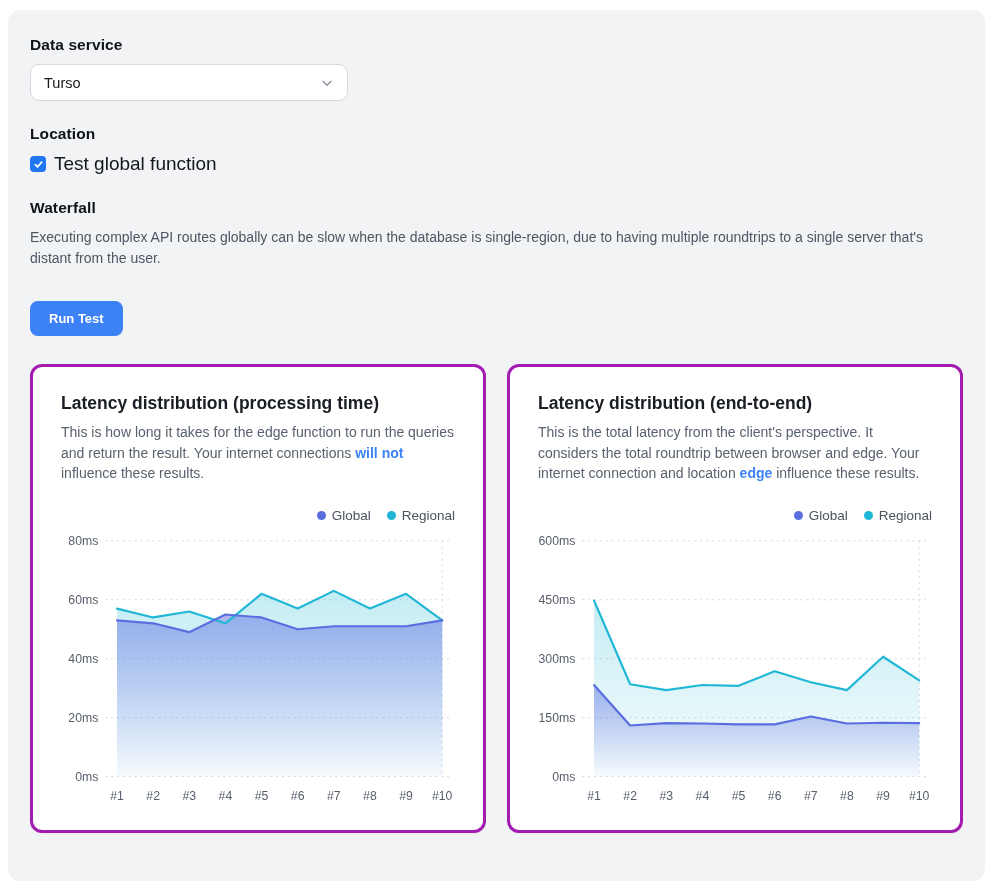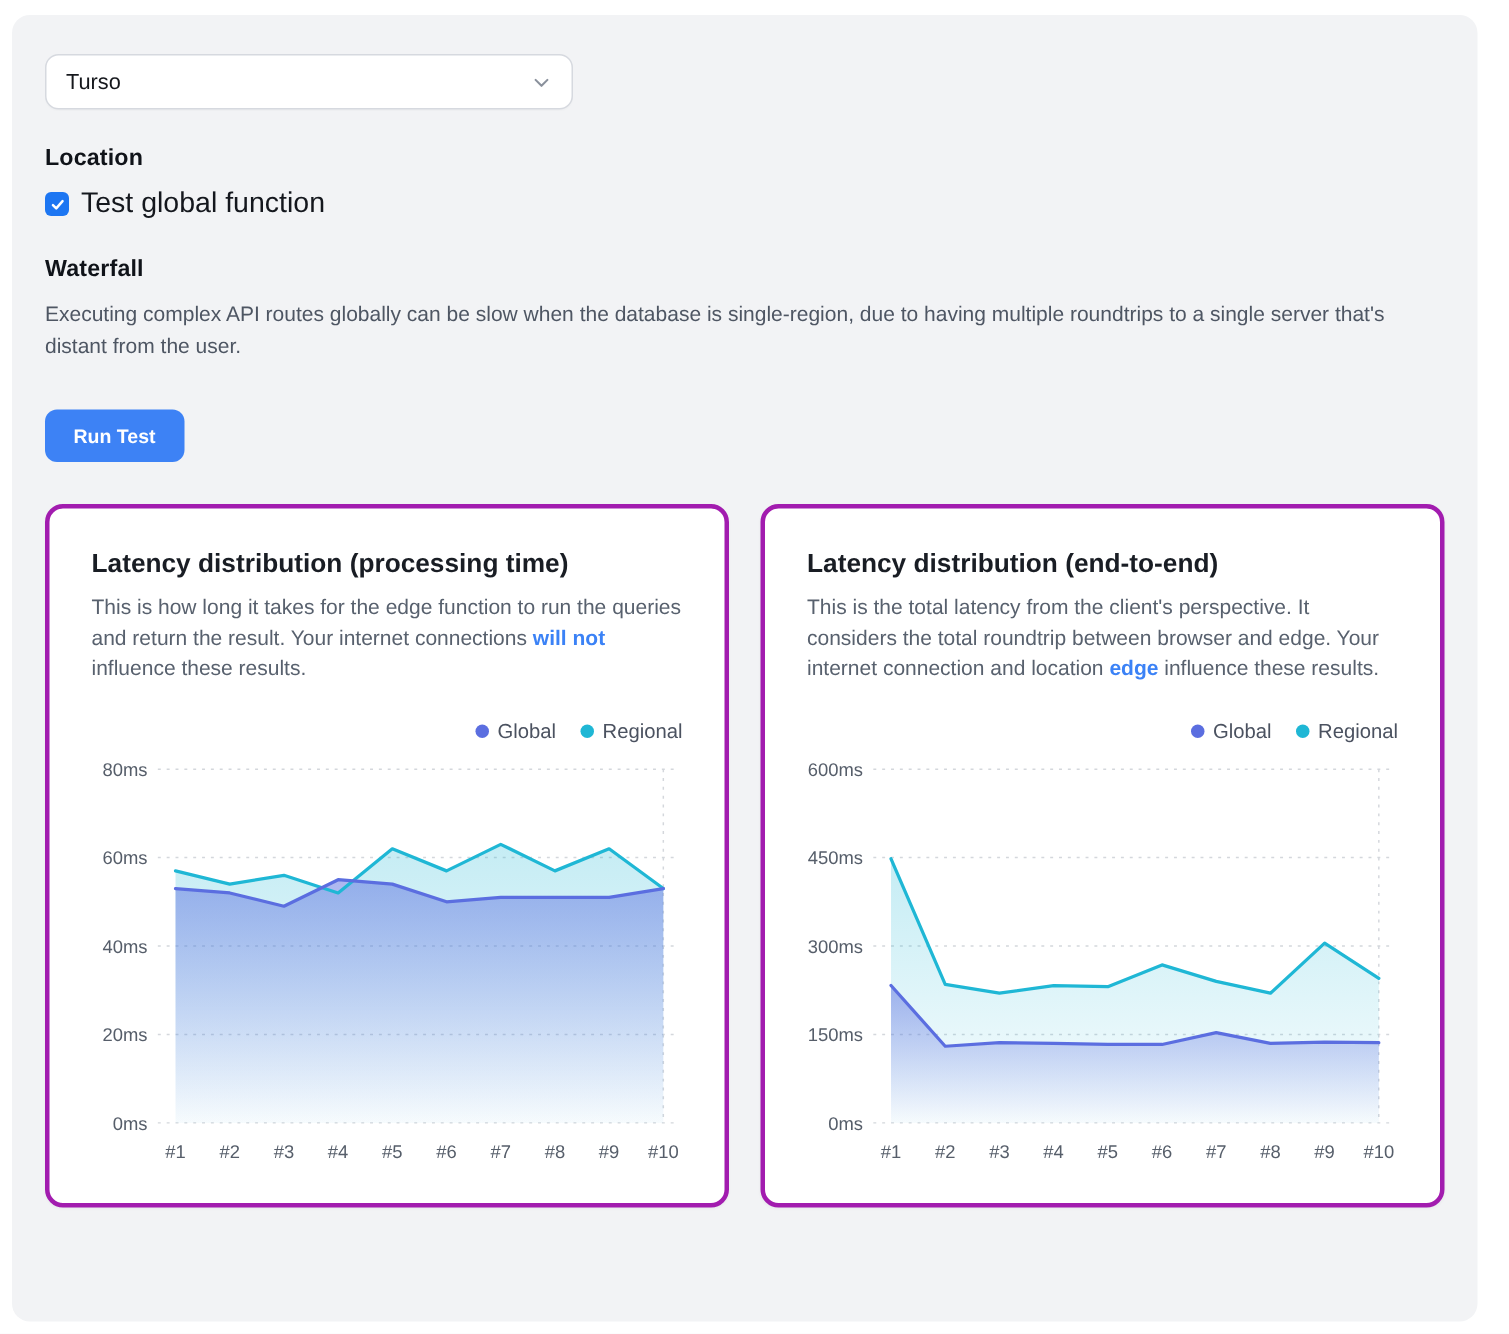--- a/index.html
+++ b/index.html
@@ -8,21 +8,21 @@
     margin: 10px 21px 8px 8px;
     background: #f2f3f5;
     border-radius: 12px;
     padding: 26px 22px 22px 22px;
     min-height: 871px;
   }
   .section { margin-bottom: 24px; }
   h3.sec-head { font-size: 15.5px; font-weight: 700; color: #101319; margin-bottom: 10px; letter-spacing: .1px; }
   
   .select {
-    width: 352px; height: 37px; background: #fff;
+    width: 318px; height: 37px; background: #fff;
     border: 1px solid #d6d9df; border-radius: 9px;
     display: flex; align-items: center; justify-content: space-between;
     padding: 0 13px; cursor: pointer;
     box-shadow: 0 1px 1px rgba(0,0,0,.02);
   }
   .select .val { font-size: 14.5px; color: #16181d; }
   .select svg { display: block; }
   
   p.desc { font-size: 14px; color: #4e5663; line-height: 1.5; margin-bottom: 9px; }
   code.chip {
@@ -63,20 +63,21 @@
   svg.chart { width: 100%; height: auto; display: block; }
   svg.chart .gridline { stroke: #d4d7dc; stroke-width: 1; stroke-dasharray: 2 4; fill: none; }
   svg.chart .tick-label, svg.chart .x-label { font-family: "Liberation Sans", sans-serif; font-size: 12.5px; fill: #565e6a; }
 </style>
 </head>
 <body>
 
 <div class="panel">
 
   <div class="section">
+    <h3 class="sec-head">Data service</h3>
     <div class="select">
       <span class="val">Turso</span>
       <span>
         <svg width="14" height="14" viewBox="0 0 16 16">
             <path d="M3.5 6l4.5 4.5L12.5 6" fill="none" stroke="#8a919c" stroke-width="1.6" stroke-linecap="round" stroke-linejoin="round"></path>
           </svg>
       </span>
     </div>
   </div>
 

